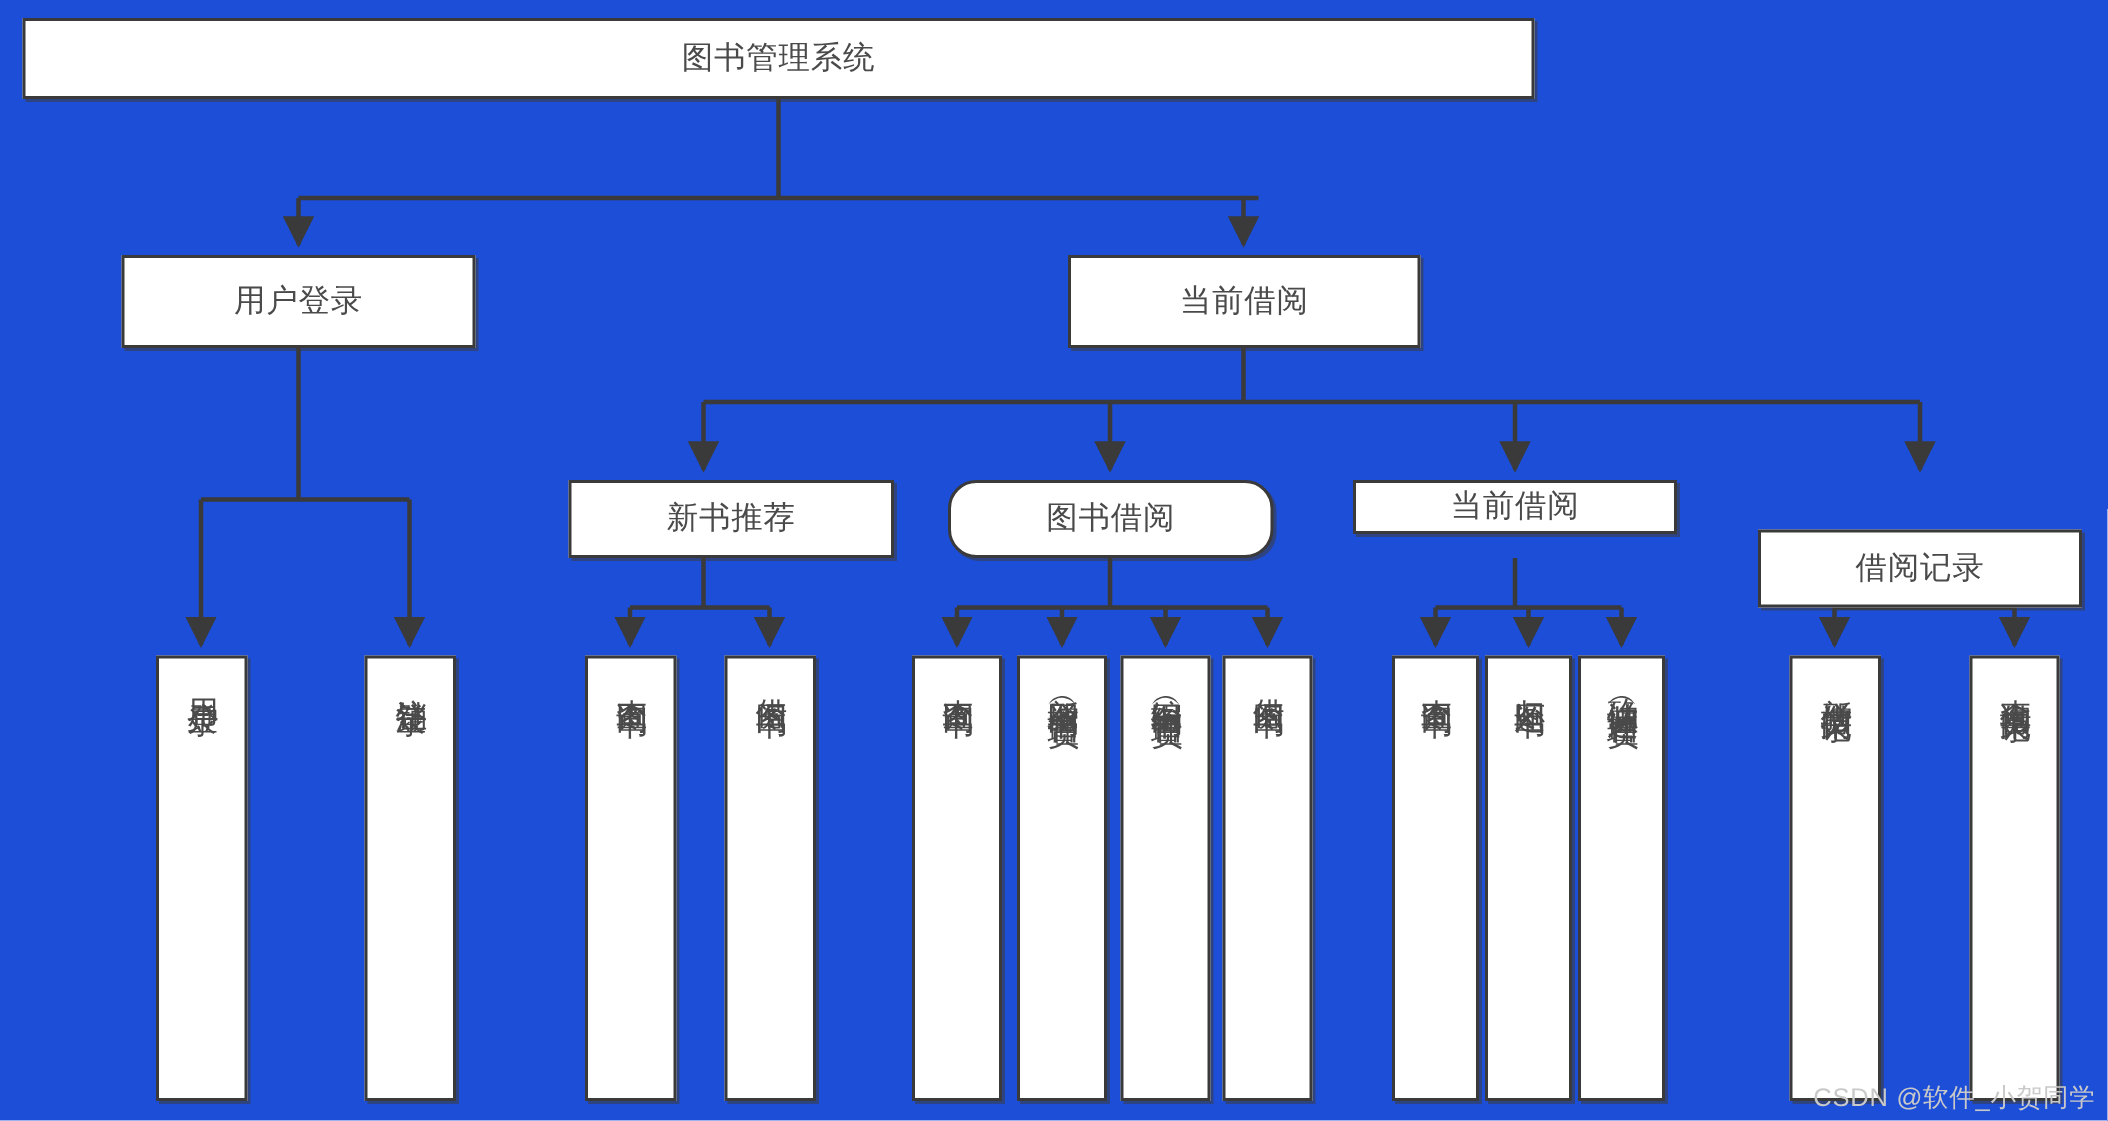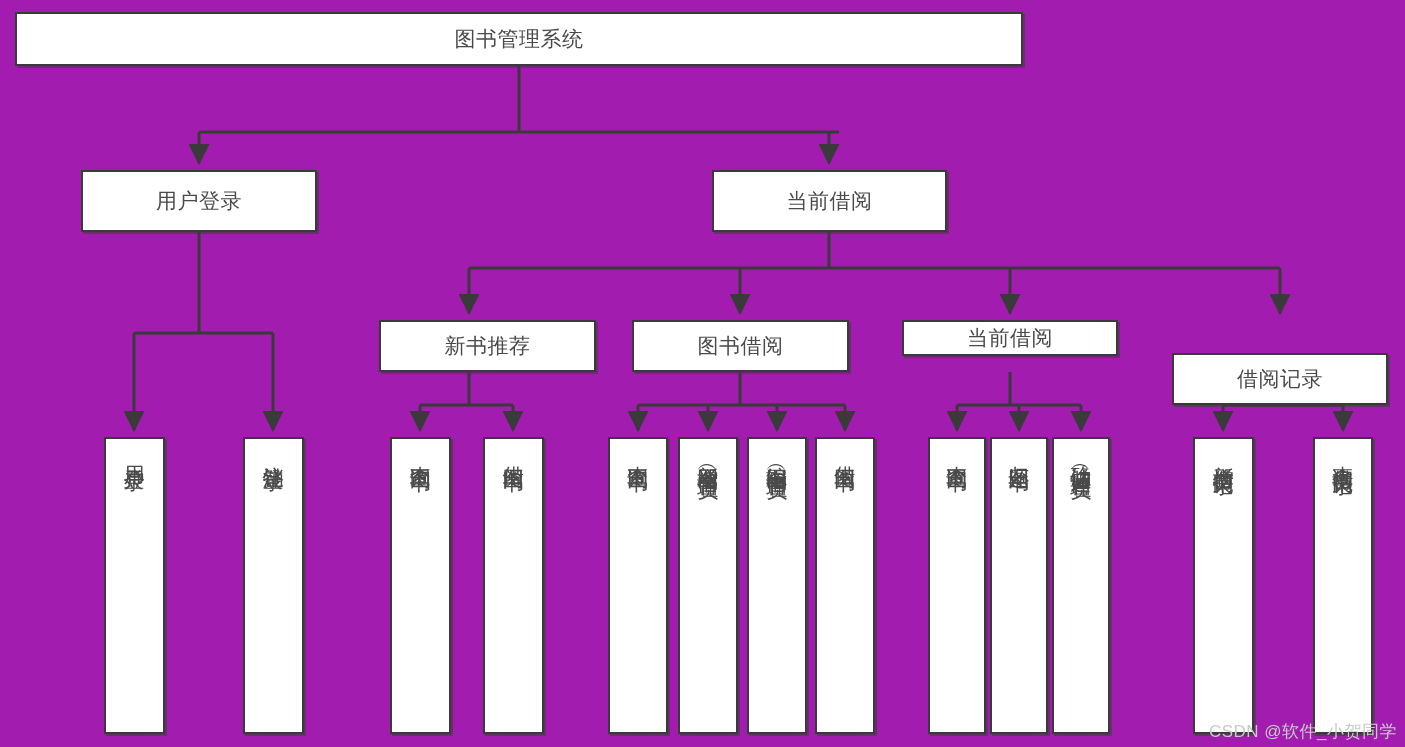--- a/index.html
+++ b/index.html
@@ -1,17 +1,17 @@
 <!DOCTYPE html>
 <html><head>
 <meta charset="utf-8">
 <style>
   html,body{margin:0;padding:0;background:#ffffff;}
   body{font-family:"Liberation Sans","DejaVu Sans",sans-serif;}
-  #canvas{position:relative;width:1405px;height:747px;background:#a21caf;overflow:hidden;}
+  #canvas{position:relative;width:1405px;height:747px;background:#1d4ed8;overflow:hidden;}
   svg.links{position:absolute;left:0;top:0;width:1405px;height:747px;pointer-events:none;}
   .node{position:absolute;box-sizing:border-box;background:#ffffff;border:2px solid #3a3a3a;
         display:flex;align-items:center;justify-content:center;}
   .node.shadowed{box-shadow:2px 2px 0 0 rgba(60,60,60,.55);}
   .node .lbl{color:#4a4a4a;font-size:21px;line-height:1.25;white-space:nowrap;letter-spacing:.5px;}
   .node.vert{align-items:flex-start;justify-content:center;padding-top:10px;}
   .node.vert .lbl{writing-mode:vertical-rl;text-orientation:upright;white-space:normal;
                   font-size:21px;line-height:1.22;letter-spacing:2px;text-align:left;}
   .watermark{position:absolute;right:8px;bottom:4px;color:#c9c9c9;font-size:17px;
              letter-spacing:.5px;white-space:nowrap;}
@@ -78,21 +78,21 @@
   <div class="node shadowed" style="left:81px;top:170px;width:236px;height:62px;">
     <span class="lbl">用户登录</span>
   </div>
   <div class="node shadowed" style="left:712px;top:170px;width:235px;height:62px;">
     <span class="lbl">当前借阅</span>
   </div>
 
   <div class="node shadowed" style="left:379px;top:320px;width:217px;height:52px;">
     <span class="lbl">新书推荐</span>
   </div>
-  <div class="node shadowed" style="left:632px;top:320px;width:217px;height:52px;">
+  <div class="node shadowed" style="left:632px;top:320px;width:217px;height:52px;border-radius:19px;">
     <span class="lbl">图书借阅</span>
   </div>
   <div class="node shadowed" style="left:902px;top:320px;width:216px;height:36px;">
     <span class="lbl">当前借阅</span>
   </div>
   <div class="node shadowed" style="left:1172px;top:320px;width:216px;height:52px;margin-top:33px;">
     <span class="lbl">借阅记录</span>
   </div>
 
   <div class="node vert shadowed" style="left:104px;top:437px;width:61px;height:297px;">

